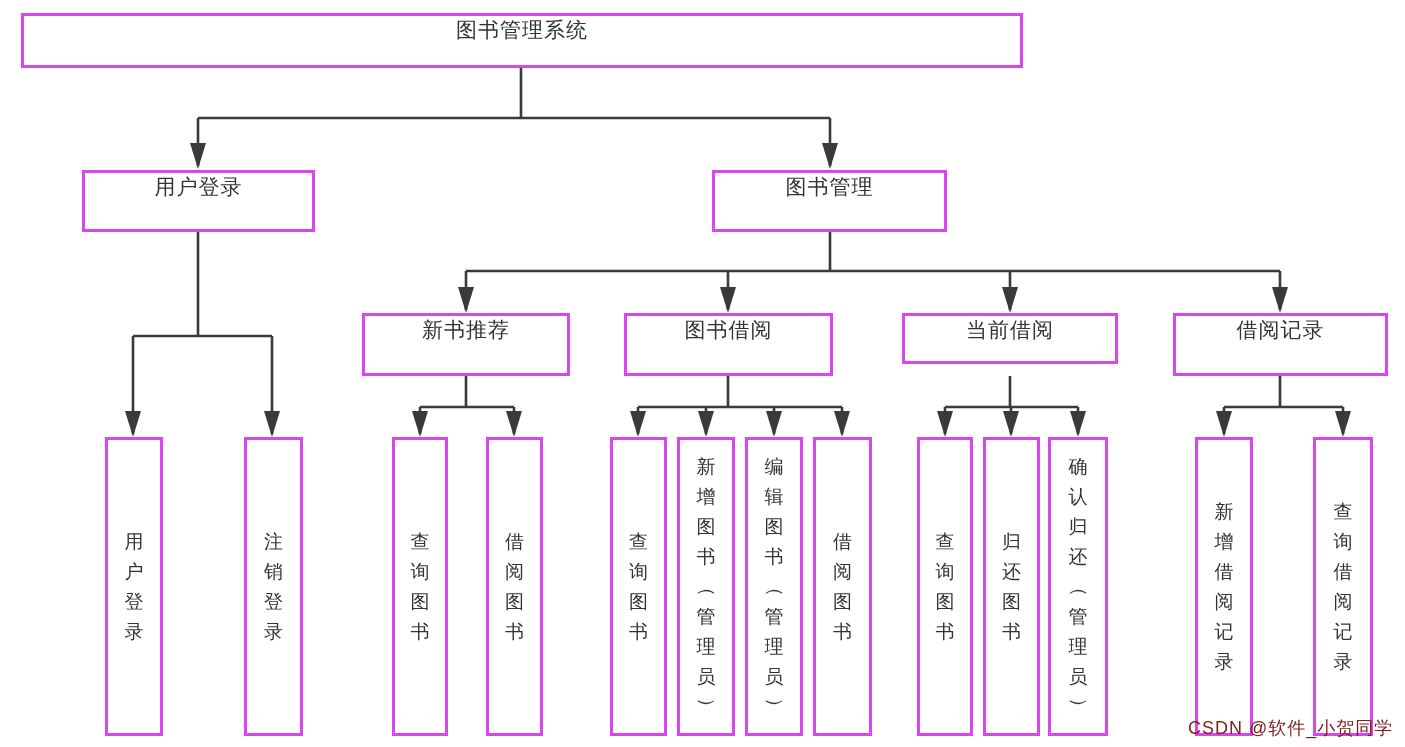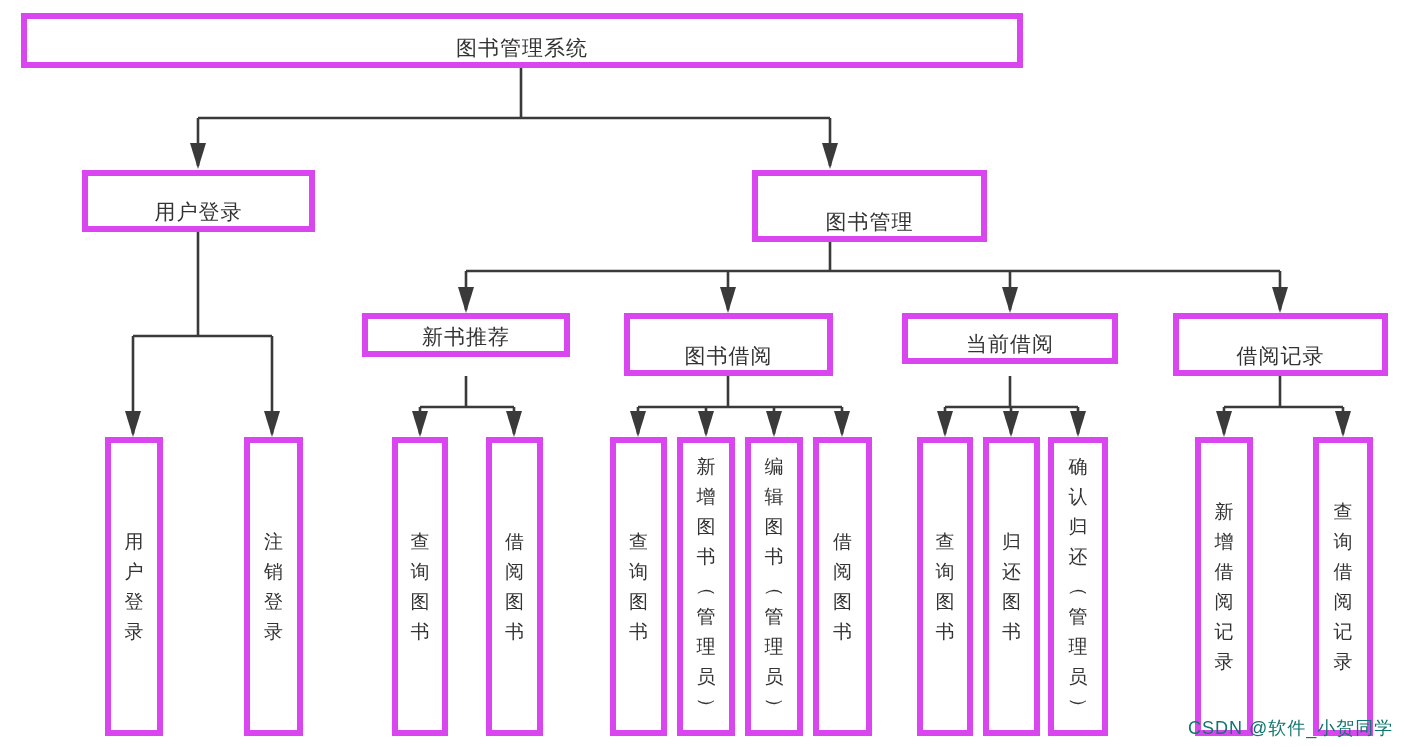--- a/index.html
+++ b/index.html
@@ -13,24 +13,24 @@
   }
   .connectors {
     position: absolute;
     left: 0; top: 0;
     width: 1405px; height: 747px;
     pointer-events: none;
   }
   .node {
     position: absolute;
     box-sizing: border-box;
-    border: 6px solid #d946ef;
+    border: 3px solid #d946ef;
     background: #ffffff;
     display: flex;
-    align-items: flex-end;
+    align-items: flex-start;
     justify-content: center;
   }
   .hlabel {
     font-size: 21px;
     color: #333333;
     letter-spacing: 1px;
     white-space: nowrap;
   }
   .vlabel {
     display: flex;
@@ -47,21 +47,21 @@
     line-height: 30px;
     height: 30px;
     text-align: center;
   }
   .vlabel span.rot { transform: rotate(90deg); }
   .watermark {
     position: absolute;
     left: 1188px;
     top: 716px;
     font-size: 18px;
-    color: #0f766e;
+    color: #7f1d1d;
     letter-spacing: 1px;
     white-space: nowrap;
     z-index: 5;
   }
 </style>
 </head>
 <body>
 
 <div class="canvas">
 
@@ -105,25 +105,25 @@
     </g>
   </svg>
 
   <div class="node" style="left:21px; top:13px; width:1002px; height:55px;">
     <span class="hlabel">图书管理系统</span>
   </div>
 
   <div class="node" style="left:82px; top:170px; width:233px; height:62px;">
     <span class="hlabel">用户登录</span>
   </div>
-  <div class="node" style="left:752px; top:170px; width:235px; height:72px;">
+  <div class="node" style="left:712px; top:170px; width:235px; height:62px;">
     <span class="hlabel">图书管理</span>
   </div>
 
-  <div class="node" style="left:362px; top:313px; width:208px; height:44px;">
+  <div class="node" style="left:362px; top:313px; width:208px; height:63px;">
     <span class="hlabel">新书推荐</span>
   </div>
   <div class="node" style="left:624px; top:313px; width:209px; height:63px;font-family:Liberation Serif, serif;">
     <span class="hlabel">图书借阅</span>
   </div>
   <div class="node" style="left:902px; top:313px; width:216px; height:51px;">
     <span class="hlabel">当前借阅</span>
   </div>
   <div class="node" style="left:1173px; top:313px; width:215px; height:63px;">
     <span class="hlabel">借阅记录</span>

